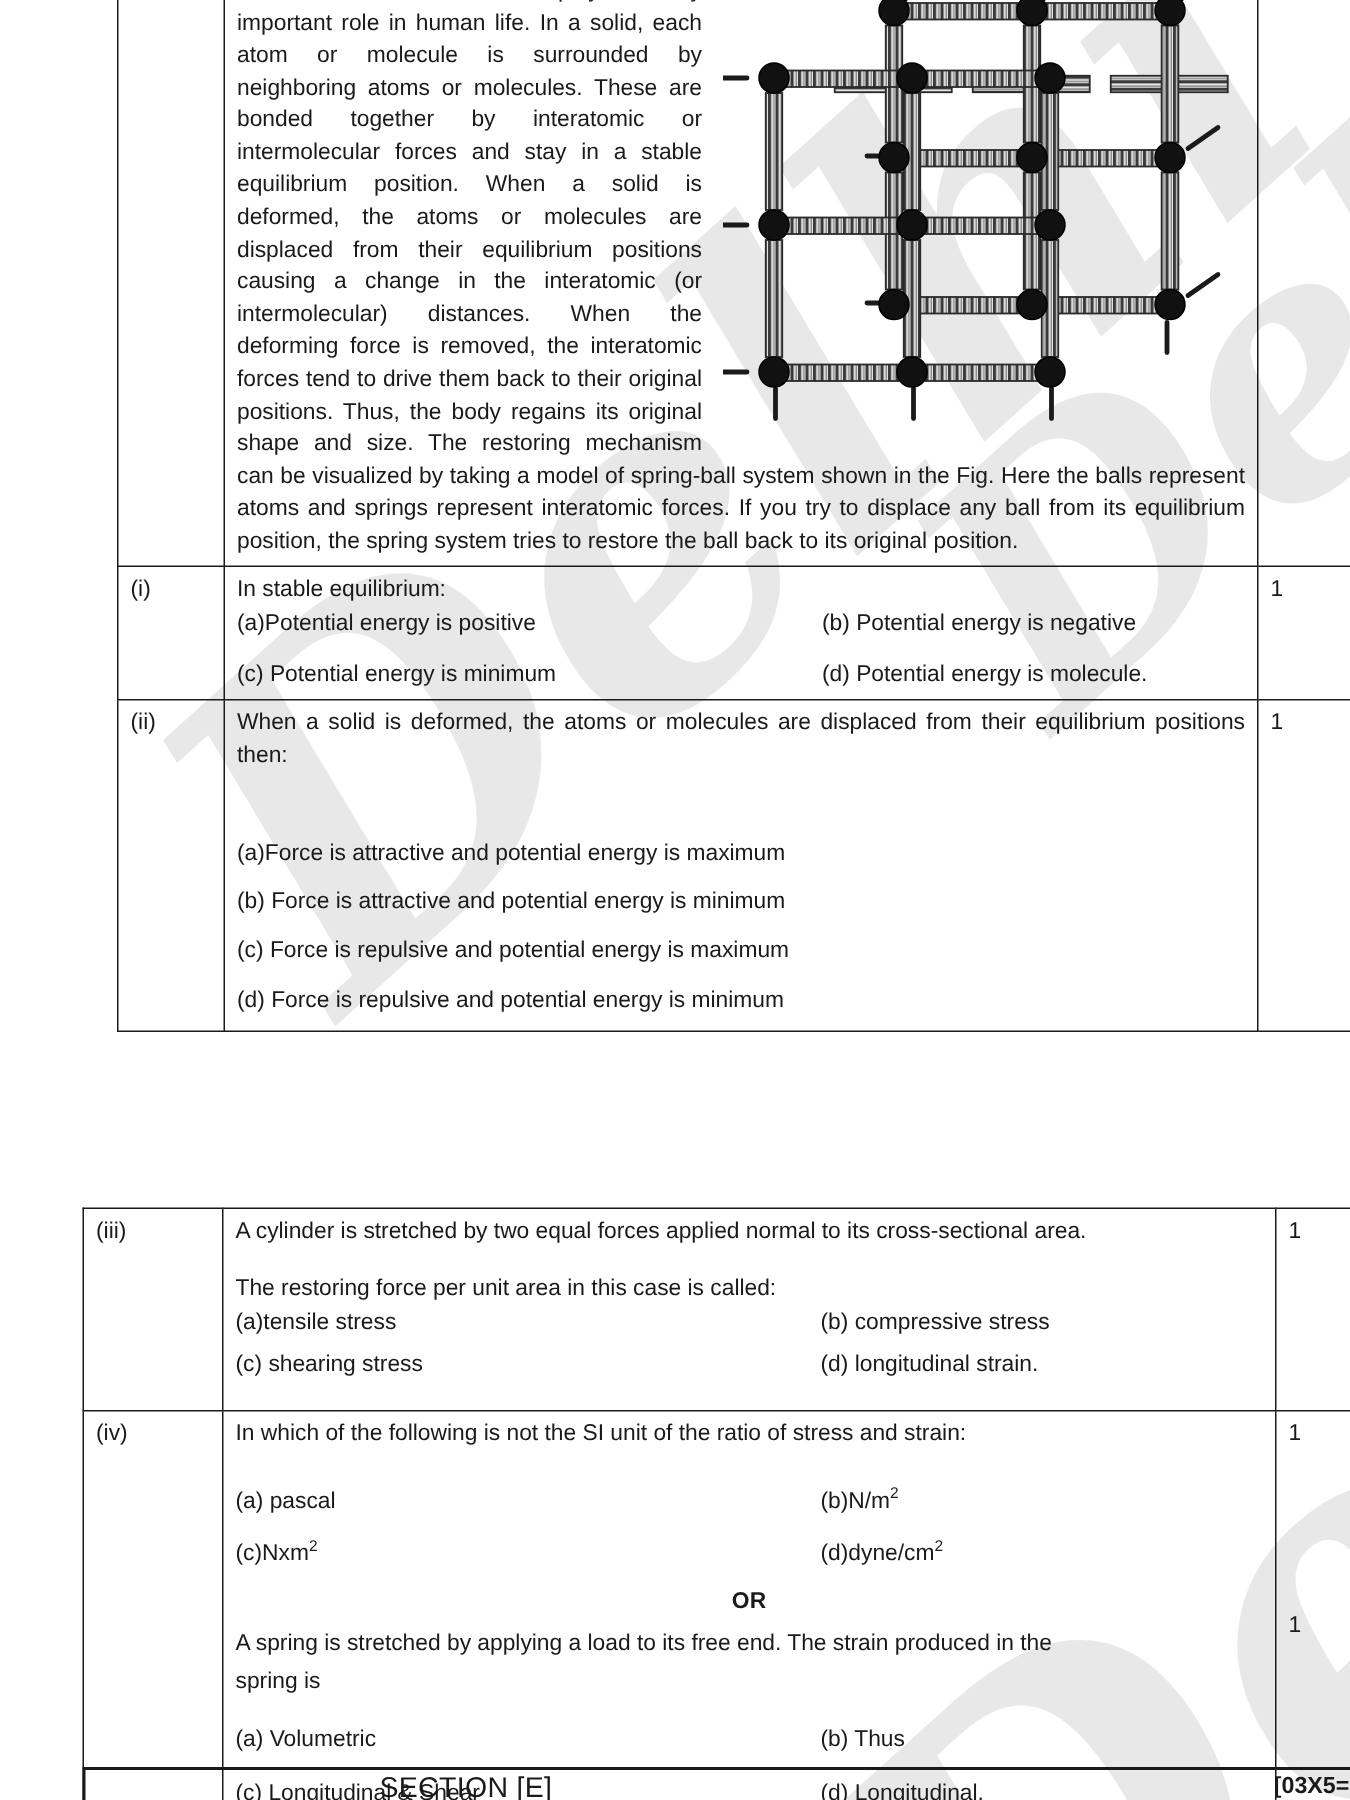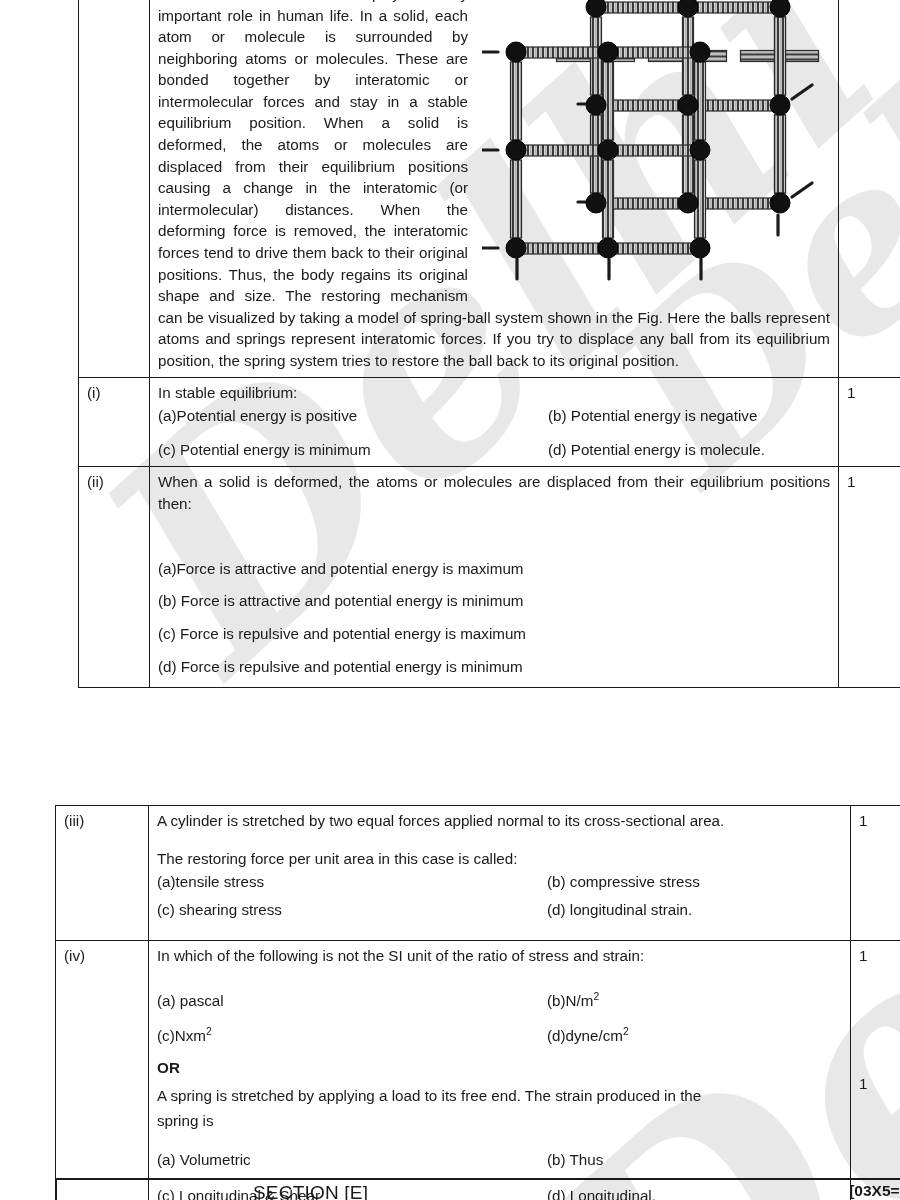--- a/index.html
+++ b/index.html
@@ -86,20 +86,21 @@
     display:grid;
     grid-template-columns:390px 1fr;
     column-gap:0;
     row-gap:9px;
     margin-top:3px;
   }
   .opts.stack{display:block;}
   .opts.stack .opt{margin-bottom:11px;}
   .opt{white-space:nowrap;}
   .or{
+    text-align:center;
     font-weight:700;
     margin:10px 0 2px 0;
     letter-spacing:.3px;
   }
   .mk-spacer{height:106px;}
 
   
   #footer{
     position:absolute;
     left:55px;

